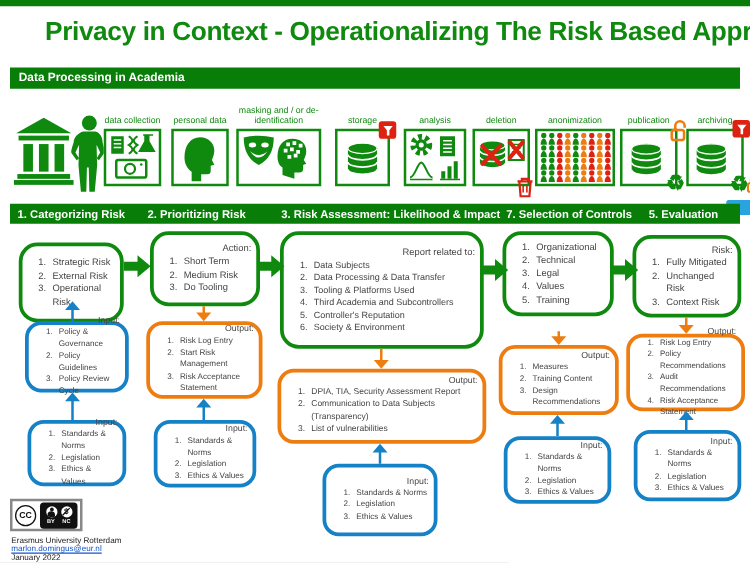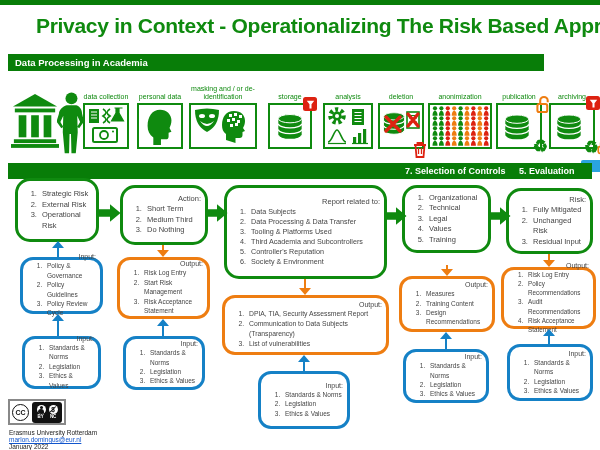--- a/index.html
+++ b/index.html
@@ -6,21 +6,21 @@
     --green:#0f8a0f; --dark-green:#087d08; --orange:#ee7d11; --blue:#1581c6;
     --red:#dd2211; --tape-blue:#2aa4df; --text:#454545; --link:#1155cc;
   }
   *{box-sizing:border-box}
   html,body{margin:0;padding:0;background:#e8e8e8}
   .canvas{position:relative;width:600px;height:450px;background:#fff;overflow:hidden;
           font-family:"Liberation Sans",sans-serif;}
   .topstrip{position:absolute;left:0;top:0;width:600px;height:5px;background:var(--dark-green)}
   .title{position:absolute;left:36px;top:14px;font-size:21px;font-weight:bold;color:var(--green);
          letter-spacing:-0.3px;white-space:nowrap}
-  .banner{position:absolute;left:8px;top:54px;width:536px;height:17px;background:var(--dark-green);
+  .banner{position:absolute;left:8px;top:54px;width:584px;height:17px;background:var(--dark-green);
           color:#fff;font-size:9.5px;font-weight:bold;line-height:17px;padding-left:7px}
   
   .lc-item{position:absolute;top:78px;text-align:center}
   .lc-label{height:23px;display:flex;align-items:flex-end;justify-content:center;
             font-size:7px;color:var(--green);line-height:1.15}
   .lc-box{margin:2px auto 0;border:2px solid var(--green);height:46px;position:relative;background:#fff}
   .badge{position:absolute;width:14px;height:14px;background:var(--red);border-radius:2.5px;
          display:flex;align-items:center;justify-content:center}
   .recycle{position:absolute;font-size:17px;line-height:1;color:var(--green);font-weight:bold}
   .tape{position:absolute;width:26px;height:12px;background:var(--tape-blue);border-radius:2px}
@@ -264,37 +264,40 @@
       </div>
       <div class="recycle" style="right:-6px;bottom:-9px">♻</div>
       <svg width="13" height="16" viewBox="0 0 16 20" style="position:absolute;right:-17px;bottom:-8px;color:var(--orange)">
           <use href="#openlock"></use>
         </svg>
       <div class="tape" style="right:-14px;bottom:-25px"></div>
     </div>
   </div>
 
   <div class="stagebar">
+    <span style="left:6px">1. Categorizing Risk</span>
+    <span style="left:110px">2. Prioritizing Risk</span>
+    <span style="left:217px">3. Risk Assessment: Likelihood &amp; Impact</span>
     <span style="left:397px">7. Selection of Controls</span>
     <span style="left:511px">5. Evaluation</span>
   </div>
 
-  <div class="gbox" style="left:15px;top:178px;width:84px;height:64px">
+  <div class="gbox" style="left:15px;top:194px;width:84px;height:64px">
     <ol>
         <li>Strategic Risk</li>
         <li>External Risk</li>
         <li>Operational Risk</li>
       </ol>
   </div>
   <div class="gbox" style="left:120px;top:185px;width:88px;height:60px">
     <div class="btitle">Action:</div>
     <ol>
         <li>Short Term</li>
-        <li>Medium Third</li>
-        <li>Do Nothing</li>
+        <li>Medium Risk</li>
+        <li>Do Tooling</li>
       </ol>
   </div>
   <div class="gbox" style="left:224px;top:185px;width:163px;height:94px">
     <div class="btitle">Report related to:</div>
     <ol style="font-size:7.2px">
         <li>Data Subjects</li>
         <li>Data Processing &amp; Data Transfer</li>
         <li>Tooling &amp; Platforms Used</li>
         <li>Third Academia and Subcontrollers</li>
         <li>Controller's Reputation</li>
@@ -308,21 +311,21 @@
         <li>Legal</li>
         <li>Values</li>
         <li>Training</li>
       </ol>
   </div>
   <div class="gbox" style="left:506px;top:188px;width:87px;height:66px">
     <div class="btitle">Risk:</div>
     <ol>
         <li>Fully Mitigated</li>
         <li>Unchanged Risk</li>
-        <li>Residual Input</li>
+        <li>Context Risk</li>
       </ol>
   </div>
 
   <svg class="stage-arrow" style="left:99px;top:203px" viewBox="0 0 24 20">
       <path fill="currentColor" d="M0,6 h12 V0.5 L23.5,10 12,19.5 V14 H0 z"></path>
     </svg>
   <svg class="stage-arrow" style="left:206px;top:203px" viewBox="0 0 24 20">
       <path fill="currentColor" d="M0,6 h12 V0.5 L23.5,10 12,19.5 V14 H0 z"></path>
     </svg>
   <svg class="stage-arrow" style="left:385px;top:206px" viewBox="0 0 24 20">

